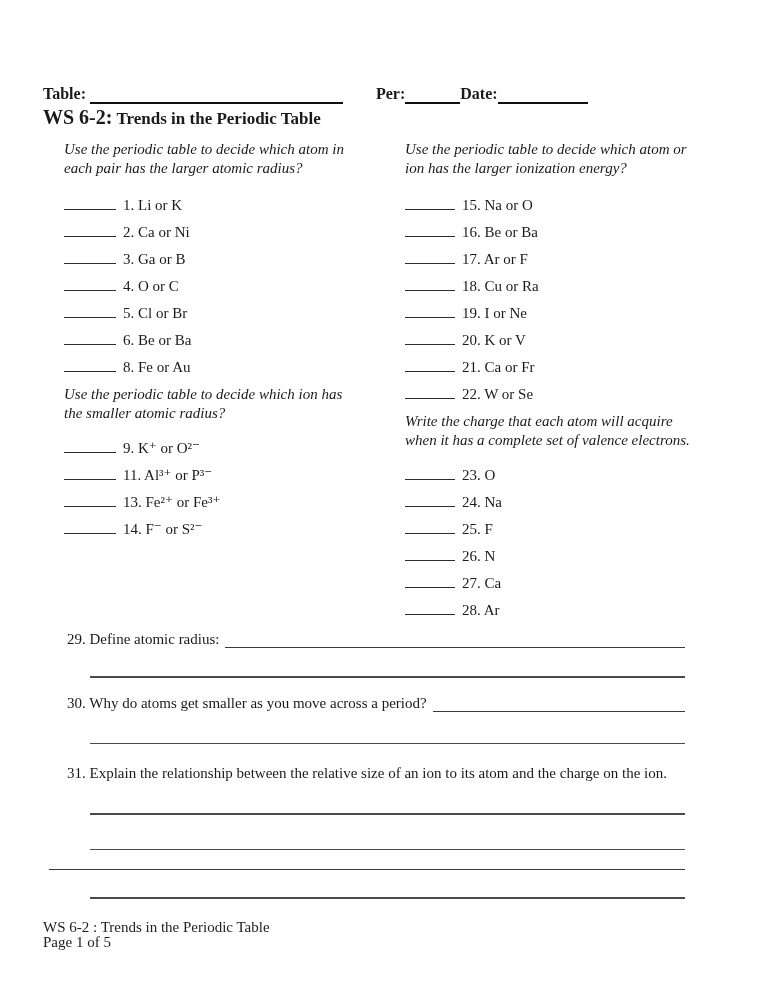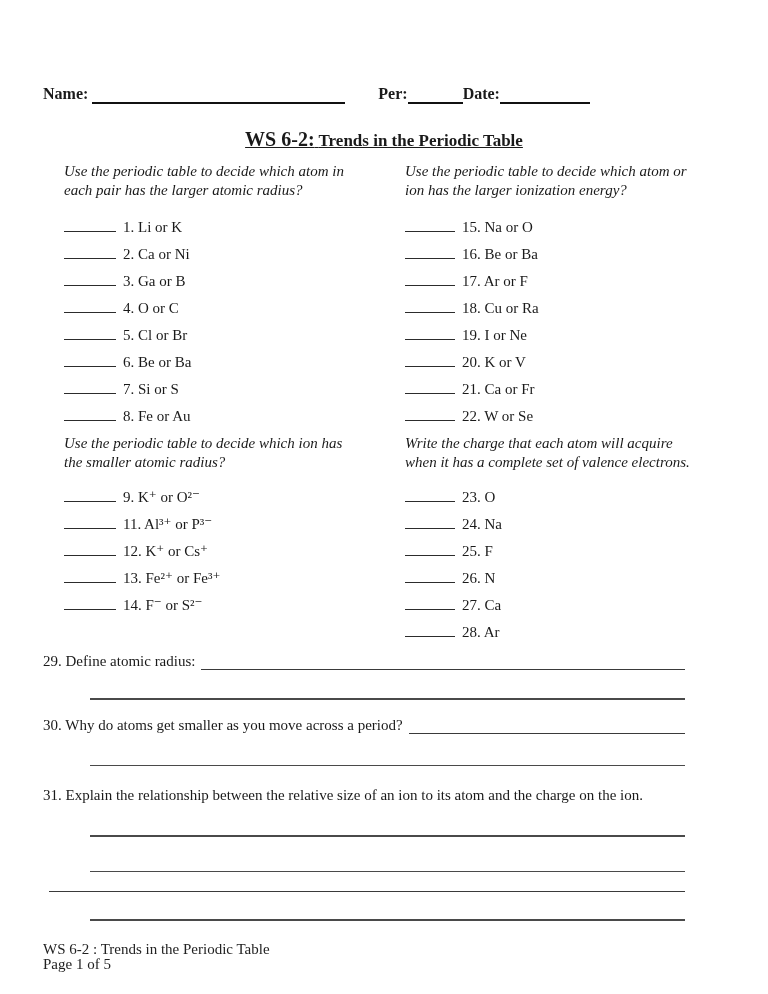--- a/index.html
+++ b/index.html
@@ -16,56 +16,56 @@
   
   .hdr{display:flex;align-items:flex-end;font-size:16px;font-weight:bold;line-height:20px;}
   .hdr .lbl{white-space:nowrap;}
   .hline{display:inline-block;border-bottom:2px solid #111;height:14px;}
   .name-line{width:253px;margin-left:4px;}
   .per-line{width:55px;}
   .date-line{width:90px;}
   .per-group{margin-left:33px;margin-top:36px;}
   .date-group{}
   
-  .title{margin-top:22px;text-align:center;font-weight:bold;line-height:26px;text-decoration:underline;}
+  .title{text-align:left;font-weight:bold;line-height:26px;}
   .title .big{font-size:20px;}
   .title .small{font-size:17px;}
   
   .columns{display:flex;margin-top:8px;}
   .col-left{width:362px;box-sizing:border-box;padding-left:21px;padding-right:26px;}
   .col-right{flex:1;box-sizing:border-box;padding-right:8px;font-family:Liberation Serif, serif;}
   .instr{font-style:italic;font-size:15px;line-height:19px;margin:0 0 14px 0;}
   .instr2{margin-top:4px;margin-bottom:12px;}
   .item-row{height:27px;line-height:27px;font-size:15px;white-space:nowrap;}
   .blank{display:inline-block;width:52px;height:13px;border-bottom:1.5px solid #2c2c2c;margin-right:7px;}
   .col-right .blank{width:50px;}
   
   .questions{margin-top:6px;}
   .q-row{display:flex;font-size:15px;line-height:18px;padding-right:40px;}
-  .q-label{white-space:nowrap;}
+  .q-label{white-space:nowrap;margin-left:24px;}
   .fill-line{flex:1;border-bottom:1.5px solid #3a3a3a;margin-left:6px;}
   .answer-line{height:1.5px;background:#4a4a4a;margin-left:47px;margin-right:40px;}
   .ln1{margin-top:28px;}
   .ln2{margin-top:31px;}
   .ln3{margin-top:31px;}
   .ln4{margin-top:34px;}
   .ln5{margin-top:27px;}
   .mt16{margin-top:16px;}
   .mt20{margin-top:20px;}
   .mt19{margin-top:19px;}
   
   .footer{margin-top:21px;font-size:15px;line-height:15px;color:#222;}
 </style>
 </head>
 <body>
 
 <div class="page">
 
   <div class="hdr">
-    <span class="lbl">Name:</span>
+    <span class="lbl">Table:</span>
     <span class="hline name-line"></span>
     <span class="per-group lbl">Per:</span>
     <span class="hline per-line"></span>
     <span class="date-group lbl">Date:</span>
     <span class="hline date-line"></span>
   </div>
 
   <div class="title">
     <span class="big">WS 6-2:</span>
     <span class="small"> Trends in the Periodic Table</span>
@@ -77,30 +77,28 @@
       <p class="instr">
         <span>Use the periodic table to decide which atom in</span><br>
         <span>each pair has the larger atomic radius?</span>
       </p>
       <div class="item-row"><span class="blank"></span><span>1. Li or K</span></div>
       <div class="item-row"><span class="blank"></span><span>2. Ca or Ni</span></div>
       <div class="item-row"><span class="blank"></span><span>3. Ga or B</span></div>
       <div class="item-row"><span class="blank"></span><span>4. O or C</span></div>
       <div class="item-row"><span class="blank"></span><span>5. Cl or Br</span></div>
       <div class="item-row"><span class="blank"></span><span>6. Be or Ba</span></div>
-      <div class="item-row"><span class="blank"></span><span>7. Si or S</span></div>
       <div class="item-row"><span class="blank"></span><span>8. Fe or Au</span></div>
 
       <p class="instr instr2">
         <span>Use the periodic table to decide which ion has</span><br>
         <span>the smaller atomic radius?</span>
       </p>
       <div class="item-row"><span class="blank"></span><span>9. K⁺ or O²⁻</span></div>
       <div class="item-row"><span class="blank"></span><span>11. Al³⁺ or P³⁻</span></div>
-      <div class="item-row"><span class="blank"></span><span>12. K⁺ or Cs⁺</span></div>
       <div class="item-row"><span class="blank"></span><span>13. Fe²⁺ or Fe³⁺</span></div>
       <div class="item-row"><span class="blank"></span><span>14. F⁻ or S²⁻</span></div>
     </div>
 
     <div class="col-right">
       <p class="instr">
         <span>Use the periodic table to decide which atom or</span><br>
         <span>ion has the larger ionization energy?</span>
       </p>
       <div class="item-row"><span class="blank"></span><span>15. Na or O</span></div>

